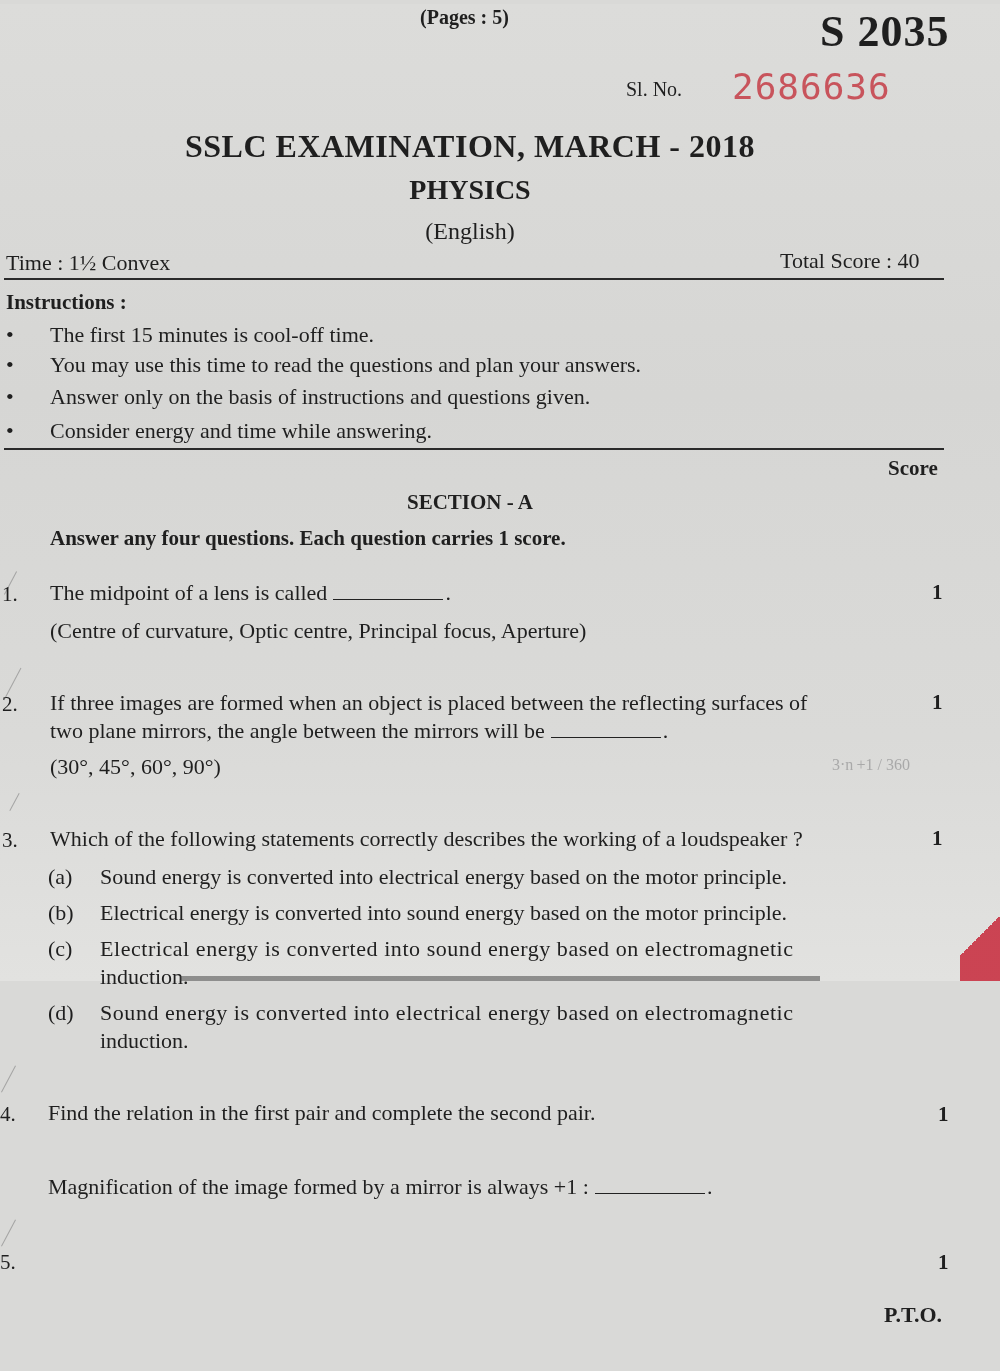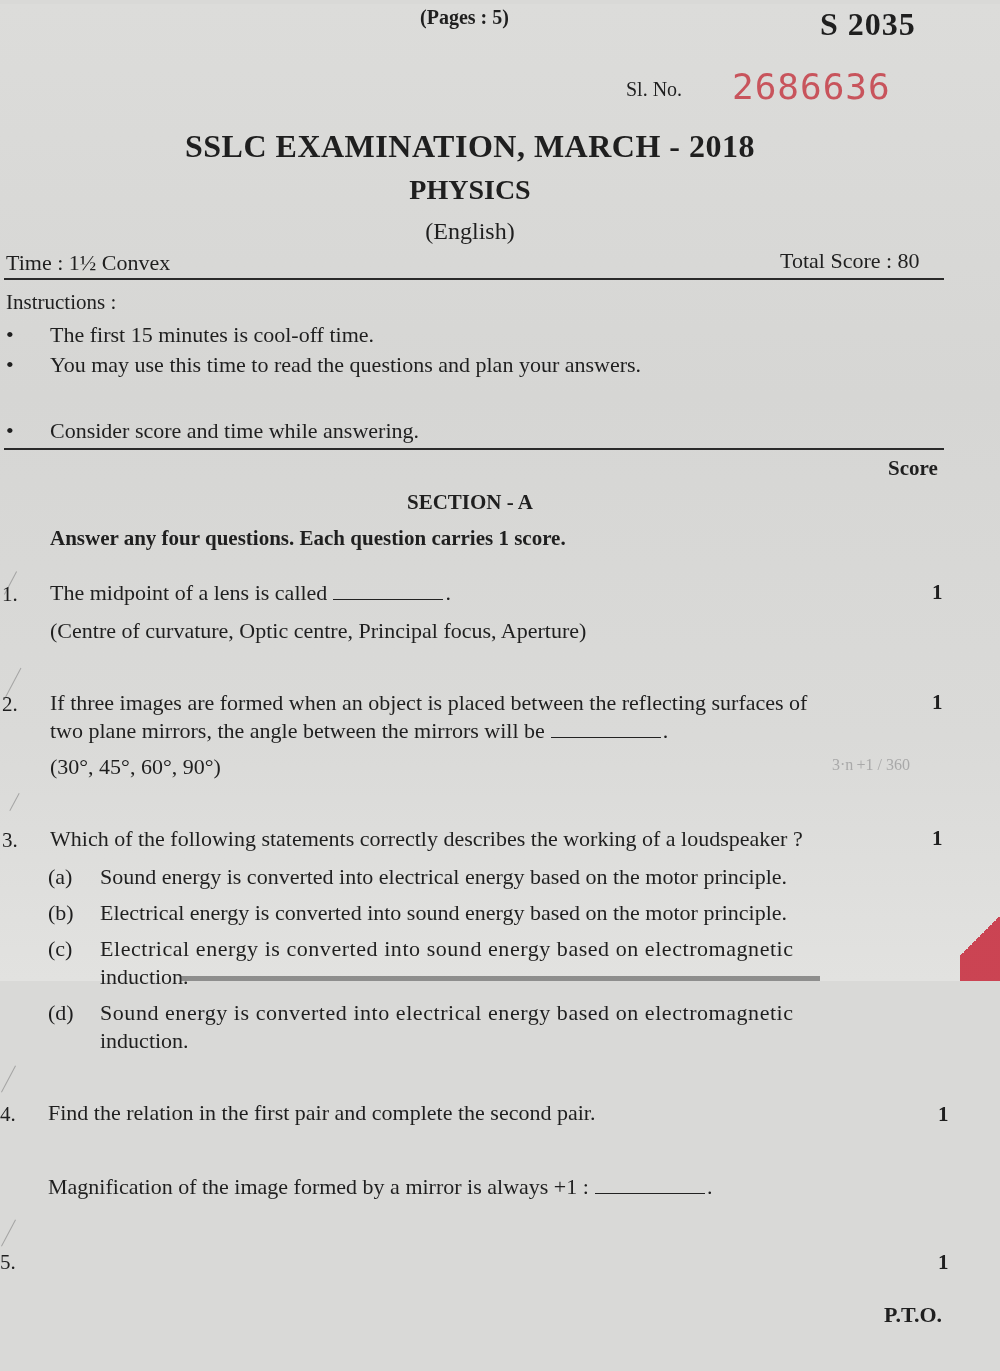--- a/index.html
+++ b/index.html
@@ -8,30 +8,30 @@
     background: #d9d9d7;
     font-family: "Liberation Serif", "DejaVu Serif", serif;
     color: #1f1f1f;
   }
   .page {
     position: absolute; left: 0; top: 4px; width: 1000px; height: 977px;
     background: linear-gradient(180deg, #dcdcda 0%, #d6d6d4 40%, #dadad8 75%, #e2e2e0 100%);
   }
   .abs { position: absolute; white-space: nowrap; }
   .pages { left: 420px; top: 2px; font-size: 20px; font-weight: bold; }
-  .code { left: 820px; top: 2px; font-size: 32px; font-weight: bold; letter-spacing: 1px; }
+  .code { left: 820px; top: 2px; font-size: 44px; font-weight: bold; letter-spacing: 1px; }
   .slno-label { left: 626px; top: 74px; font-size: 20px; }
   .slno-val { left: 732px; top: 62px; font-size: 36px; color: #c8545c; font-family: "DejaVu Sans Mono", monospace; letter-spacing: 1px; }
   .exam-title { left: 0; width: 940px; top: 124px; text-align: center; font-size: 32px; font-weight: bold; letter-spacing: 0.5px; }
   .subject { left: 0; width: 940px; top: 170px; text-align: center; font-size: 28px; font-weight: bold; }
   .lang { left: 0; width: 940px; top: 214px; text-align: center; font-size: 24px; }
   .time { left: 6px; top: 246px; font-size: 22px; }
   .total { left: 780px; top: 244px; font-size: 22px; }
   .rule { position: absolute; height: 2px; background: #2a2a2a; }
-  .instr-head { left: 6px; top: 286px; font-size: 21px; font-weight: normal; text-align: center; }
+  .instr-head { left: 6px; top: 286px; font-size: 21px; font-weight: bold; text-align: center; }
   .bullet-row { position: absolute; left: 6px; font-size: 22px; }
   .bullet-row .dot { display: inline-block; width: 44px; font-size: 22px; }
   .score-head { left: 888px; top: 452px; font-size: 21px; font-weight: bold; }
   .section { left: 0; width: 940px; top: 486px; text-align: center; font-size: 21px; font-weight: bold; }
   .section-note { left: 50px; top: 522px; font-size: 21px; font-weight: bold; }
   .qnum { position: absolute; font-size: 21px; }
   .qtext { position: absolute; font-size: 22px; white-space: nowrap; }
   .qscore { position: absolute; font-size: 21px; font-weight: bold; }
   .blank { display: inline-block; width: 110px; border-bottom: 1.5px solid #222; margin-left: 6px; margin-right: 2px; }
   .opt-label { position: absolute; font-size: 22px; }
@@ -50,32 +50,35 @@
   <div class="abs pages">(Pages : 5)</div>
   <div class="abs code">S 2035</div>
   <div class="abs slno-label">Sl. No.</div>
   <div class="abs slno-val">2686636</div>
 
   <div class="abs exam-title">SSLC EXAMINATION, MARCH - 2018</div>
   <div class="abs subject">PHYSICS</div>
   <div class="abs lang">(English)</div>
 
   <div class="abs time">Time : 1½ Convex</div>
-  <div class="abs total">Total Score : 80</div>
+  <div class="abs total">Total Score : 40</div>
   <div class="rule" style="left:4px; top:274px; width:940px;"></div>
 
   <div class="abs instr-head">Instructions :</div>
   <div class="bullet-row" style="top:318px;">
     <span class="dot">•</span><span>The first 15 minutes is cool-off time.</span>
   </div>
   <div class="bullet-row" style="top:348px;">
     <span class="dot">•</span><span>You may use this time to read the questions and plan your answers.</span>
   </div>
+  <div class="bullet-row" style="top:380px;">
+    <span class="dot">•</span><span>Answer only on the basis of instructions and questions given.</span>
+  </div>
   <div class="bullet-row" style="top:414px;">
-    <span class="dot">•</span><span>Consider score and time while answering.</span>
+    <span class="dot">•</span><span>Consider energy and time while answering.</span>
   </div>
   <div class="rule" style="left:4px; top:444px; width:940px;"></div>
 
   <div class="abs score-head">Score</div>
   <div class="abs section">SECTION - A</div>
   <div class="abs section-note">Answer any four questions.  Each question carries 1 score.</div>
 
   <div class="tick" style="left:10px; top:566px;"></div>
   <div class="qnum" style="left:2px; top:578px;">1.</div>
   <div class="qtext" style="left:50px; top:576px;">

